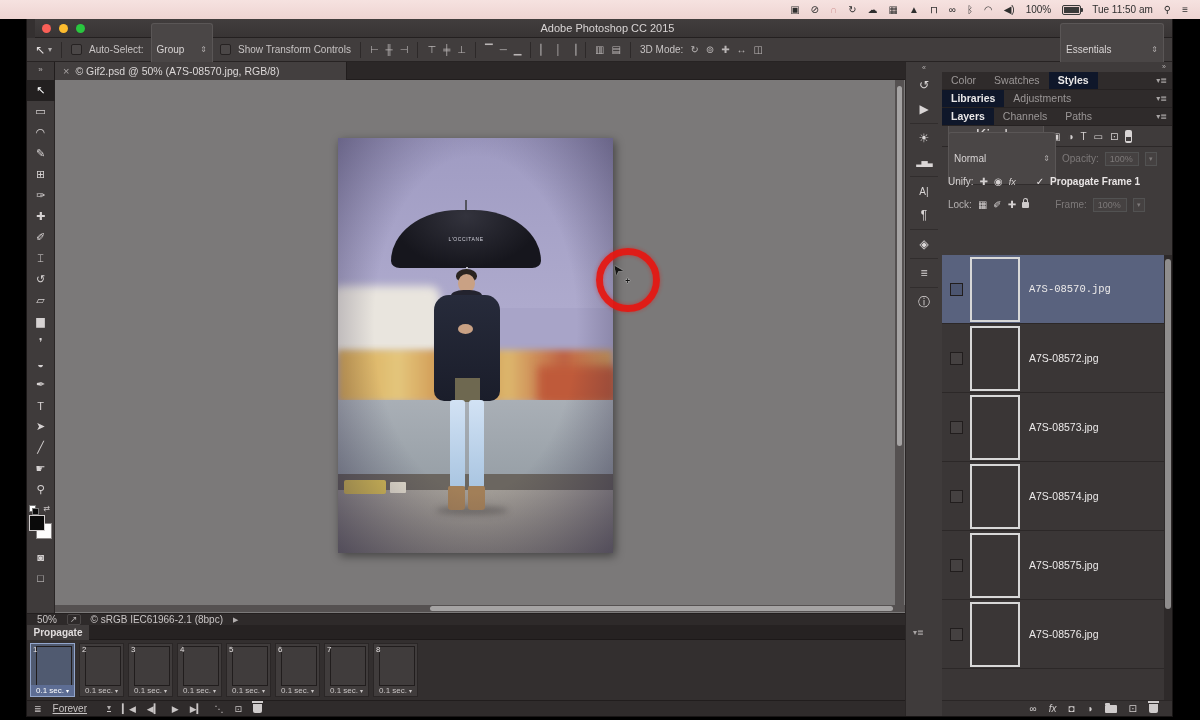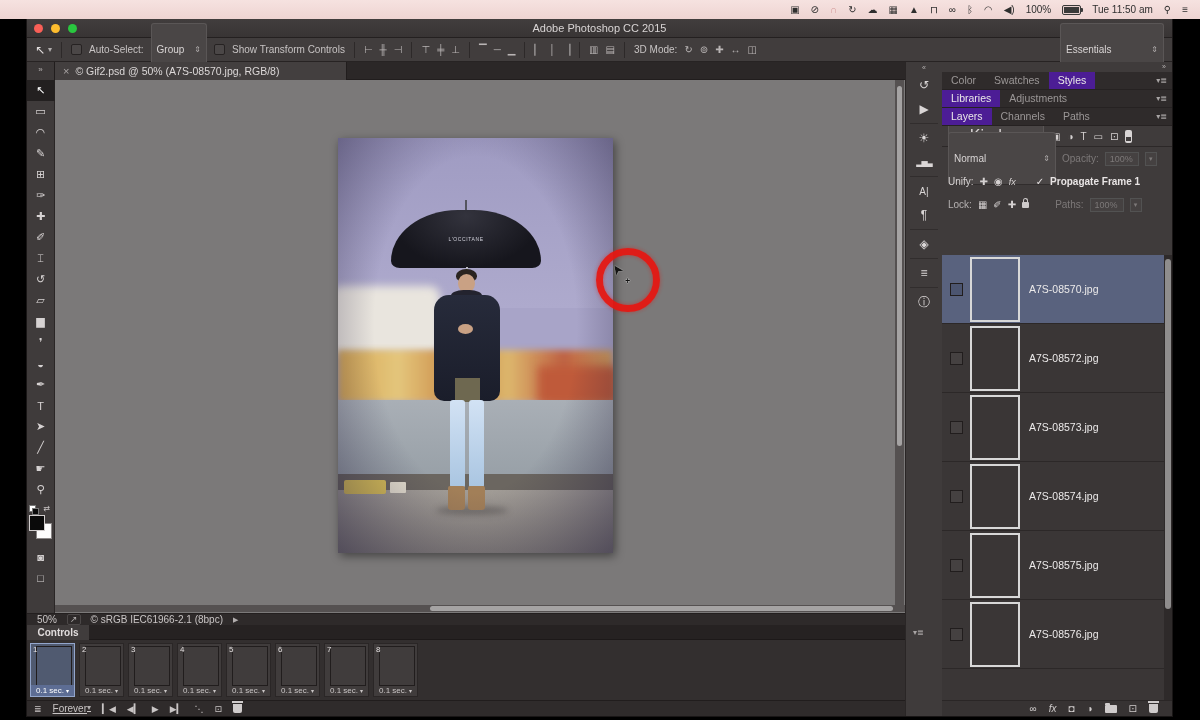--- a/index.html
+++ b/index.html
@@ -18,33 +18,33 @@
   .apple::after{content:"";position:absolute;right:-2px;top:3px;width:5px;height:5px;background:#f4dedc;border-radius:50%;}
   .mb-right{margin-left:auto;display:flex;align-items:center;gap:11px;font-size:10px;color:#2e2e2e;}
   .mb-ico{font-size:10px;line-height:1;}
   .mb-ico.dim{color:#d49a9a;}
   .battery{width:17px;height:8px;border:1px solid #3a3a3a;border-radius:2px;position:relative;background:#e9d2d0;}
   .battery::before{content:"";position:absolute;inset:1px;background:#3a3a3a;}
   .battery::after{content:"";position:absolute;right:-3px;top:2px;width:2px;height:4px;background:#3a3a3a;border-radius:0 1px 1px 0;}
   
   .ps-window{position:absolute;left:27px;top:19px;width:1145px;height:697px;background:#343030;overflow:hidden;
              box-shadow:0 0 0 1px #191616;}
-  .titlebar{position:absolute;left:0;top:0;width:100%;height:19px;background:linear-gradient(#413d3d,#383434);
+  .titlebar{position:absolute;left:8px;top:0;width:100%;height:19px;background:linear-gradient(#413d3d,#383434);
             border-bottom:1px solid #242020;box-sizing:border-box;}
   .lights{position:absolute;left:7px;top:5px;display:flex;gap:8px;}
   .light{width:9px;height:9px;border-radius:50%;}
   .light.r{background:#f95f57;} .light.y{background:#fdbc2e;} .light.g{background:#29c73f;}
   .win-title{position:absolute;left:0;right:0;top:0;line-height:19px;text-align:center;font-size:11px;color:#d9d5d5;}
   
   .optionsbar{position:absolute;left:0;top:19px;width:100%;height:24px;background:#413d3d;border-bottom:1px solid #272323;
               box-sizing:border-box;display:flex;align-items:center;gap:7px;padding:0 8px;font-size:10px;color:#c7c3c3;}
   .ob-sep{width:1px;height:16px;background:#2d2929;margin:0 2px;}
   .ob-ico{color:#b9b5b5;font-size:10px;line-height:1;}
   .cb{width:9px;height:9px;background:#4b4747;border:1px solid #262222;border-radius:2px;flex:0 0 auto;}
-  .dd{display:inline-flex;align-items:center;justify-content:space-between;gap:10px;background:#4a4646;
+  .dd{display:inline-flex;align-items:center;justify-content:space-between;gap:16px;background:#4a4646;
       border:1px solid #5a5656;border-bottom-color:#312d2d;border-radius:3px;height:15px;padding:18px 5px;color:#d8d4d4;}
   .ddc{font-size:8px;color:#b1adad;}
   .tool-prev{display:flex;align-items:center;gap:3px;color:#e3dfdf;font-size:12px;}
   .spacer{flex:1;}
   
   .tabbar{position:absolute;left:0;top:43px;width:878px;height:18px;background:#2b2727;border-bottom:1px solid #211d1d;box-sizing:border-box;}
   .tools-hd{position:absolute;left:0;top:0;width:28px;height:18px;background:#3c3838;color:#b5b1b1;
             font-size:8px;text-align:center;line-height:16px;border-right:1px solid #211d1d;box-sizing:border-box;}
   .doctab{position:absolute;left:28px;top:0;height:18px;width:292px;background:#433f3f;display:flex;align-items:center;
           gap:6px;padding:0 8px;box-sizing:border-box;font-size:10.5px;color:#dcd8d8;border-right:1px solid #211d1d;}
@@ -118,35 +118,35 @@
   .frame{position:relative;width:45px;height:54px;background:#403c3c;border:1px solid #2a2626;box-sizing:border-box;}
   .frame.sel{background:#505a70;border-color:#93a6cc;}
   .f-num{position:absolute;left:2px;top:1px;font-size:8px;color:#e4e0e0;z-index:2;}
   .f-thumbwrap{position:absolute;left:5px;top:2px;width:34px;height:38px;border:1px solid #211d1d;}
   .f-dur{position:absolute;left:0;bottom:0;width:100%;height:11px;font-size:8px;color:#cac6c6;display:flex;
          align-items:center;justify-content:center;gap:2px;}
   .frame.sel .f-dur{background:#5d6d94;color:#fff;}
   .f-caret{font-size:6px;}
   .tl-ctrl{position:absolute;left:0;bottom:0;width:100%;height:16px;background:#2f2b2b;border-top:1px solid #211d1d;
            box-sizing:border-box;display:flex;align-items:center;gap:11px;padding:0 7px;font-size:9px;color:#c9c5c5;}
-  .tl-loop{display:inline-flex;gap:0;font-size:10px;text-decoration:underline;}
+  .tl-loop{display:inline-flex;gap:20px;font-size:10px;text-decoration:underline;}
   
   .dock{position:absolute;left:878px;top:43px;width:37px;height:654px;background:#3f3b3b;border-left:1px solid #2a2626;box-sizing:border-box;}
   .dock-hd{height:11px;text-align:center;font-size:7px;color:#b5b1b1;line-height:11px;}
   .dock-ico{width:100%;height:24px;display:flex;align-items:center;justify-content:center;font-size:12px;color:#dad6d6;}
   .dock-ico.sm{font-size:8px;letter-spacing:-1px;}
   .dock-ico.md{font-size:10px;}
   .dock-sep{height:1px;background:#312d2d;margin:2px 4px;}
   .tl-menu{position:absolute;left:7px;top:566px;font-size:8px;color:#a8a4a4;}
   
   .panels{position:absolute;left:915px;top:43px;width:230px;height:654px;background:#3f3b3b;box-sizing:border-box;}
   .p-hd{height:10px;text-align:right;font-size:7px;color:#b5b1b1;padding-right:6px;line-height:10px;}
   .tabrow{height:17px;background:#2f2b2b;display:flex;align-items:stretch;position:relative;border-bottom:1px solid #262222;}
   .ptab{padding:0 9px;font-size:10.5px;line-height:17px;color:#9b9797;}
-  .ptab.on{background:#4c1d95;color:#eae8e8;font-weight:normal;}
+  .ptab.on{background:#0f172a;color:#eae8e8;font-weight:bold;}
   .pmenu{position:absolute;right:5px;top:4px;font-size:8px;color:#a8a4a4;}
   .filterrow{height:20px;display:flex;align-items:center;gap:7px;padding:0 6px;border-bottom:1px solid #2c2828;}
   .kind-dd{width:84px;}
   .f-ico{font-size:10px;color:#d5d1d1;}
   .toggle{width:7px;height:13px;background:#d8d4d4;border-radius:2px;position:relative;}
   .toggle::after{content:"";position:absolute;left:1px;top:7px;width:5px;height:4px;background:#403c3c;}
   .blendrow,.unifyrow,.lockrow{height:23px;display:flex;align-items:center;gap:6px;padding:0 6px;font-size:10px;color:#b5b1b1;}
   .valbox{width:34px;height:14px;background:#454141;border:1px solid #525252;color:#7d7979;font-size:9px;
           display:flex;align-items:center;padding-left:4px;box-sizing:border-box;}
   .valcaret{width:12px;height:14px;background:#454141;border:1px solid #525252;color:#7d7979;font-size:7px;
@@ -154,21 +154,21 @@
   .dim-label{color:#7d7979;}
   .u-ico{font-size:10px;color:#d5d1d1;}
   .u-fx{font-style:italic;font-size:9px;color:#d5d1d1;}
   .check{color:#e8e4e4;font-size:10px;}
   .prop-label{color:#e8e4e4;font-size:10px;font-weight:bold;}
   .i-lock{width:7px;height:6px;background:#cfcbcb;position:relative;border-radius:1px;display:inline-block;}
   .i-lock::before{content:"";position:absolute;top:-4px;left:1px;width:3px;height:3px;border:1px solid #cfcbcb;
                   border-bottom:none;border-radius:3px 3px 0 0;}
   .list{position:absolute;left:0;top:193px;width:230px;height:488px;background:#3a3636;overflow:hidden;}
   .lrow{height:69px;display:flex;align-items:center;border-bottom:1px solid #2c2828;box-sizing:border-box;}
-  .lrow.sel{background:#59627e;}
+  .lrow.sel{background:#59627e;font-family:Liberation Mono, monospace;}
   .l-cb{width:11px;height:11px;background:#454141;border:1px solid #211d1d;margin-left:8px;flex:0 0 auto;}
   .lrow.sel .l-cb{background:#4c5570;}
   .l-thumbwrap{width:46px;height:61px;border:2px solid #d8d8d8;margin-left:7px;flex:0 0 auto;box-sizing:content-box;}
   .l-name{margin-left:9px;font-size:10.5px;color:#eceaea;}
   .scrolltrack{position:absolute;right:0;top:193px;width:8px;height:488px;background:#2e2a2a;}
   .scrollthumb{position:absolute;right:1px;top:197px;width:6px;height:350px;background:#8f8d8d;border-radius:3px;}
   .p-footer{position:absolute;left:0;bottom:0;width:230px;height:16px;background:#373333;border-top:1px solid #2a2626;
             box-sizing:border-box;display:flex;align-items:center;justify-content:flex-end;gap:12px;padding:0 14px;
             font-size:10px;color:#cfcbcb;}
   .i-folder{width:12px;height:8px;background:#cfcbcb;border-radius:1px;position:relative;display:inline-block;}
@@ -396,21 +396,21 @@
 
     <div class="statusbar">
       <span>50%</span>
       <span class="sb-share">↗</span>
       <span>© sRGB IEC61966-2.1 (8bpc)</span>
       <span class="sb-exp">▶</span>
     </div>
 
     <div class="timeline">
       <div class="tl-tabs">
-        <div class="tl-tab">Controls</div>
+        <div class="tl-tab">Propagate</div>
       </div>
       <div class="tl-body">
         <div class="frame sel">
           <span class="f-num">1</span>
           <span class="f-thumbwrap"><span class="thumb"><i class="tu"></i><i class="tb"></i><i class="tlg"></i></span></span>
           <span class="f-dur">
               <span>0.1 sec.</span>
               <span class="f-caret">▾</span>
             </span>
         </div>
@@ -579,21 +579,21 @@
         <span class="prop-label">Propagate Frame 1</span>
       </div>
 
       <div class="lockrow">
         <span>Lock:</span>
         <span class="u-ico">▦</span>
         <span class="u-ico">✐</span>
         <span class="u-ico">✚</span>
         <span class="i-lock"></span>
         <span style="width:14px"></span>
-        <span class="dim-label">Paths:</span>
+        <span class="dim-label">Frame:</span>
         <span class="valbox">100%</span>
         <span class="valcaret">▾</span>
       </div>
 
       <div class="list">
         <div class="lrow sel">
           <span class="l-cb"></span>
           <span class="l-thumbwrap"><span class="thumb"><i class="tu"></i><i class="tb"></i><i class="tlg"></i></span></span>
           <span class="l-name">A7S-08570.jpg</span>
         </div>

